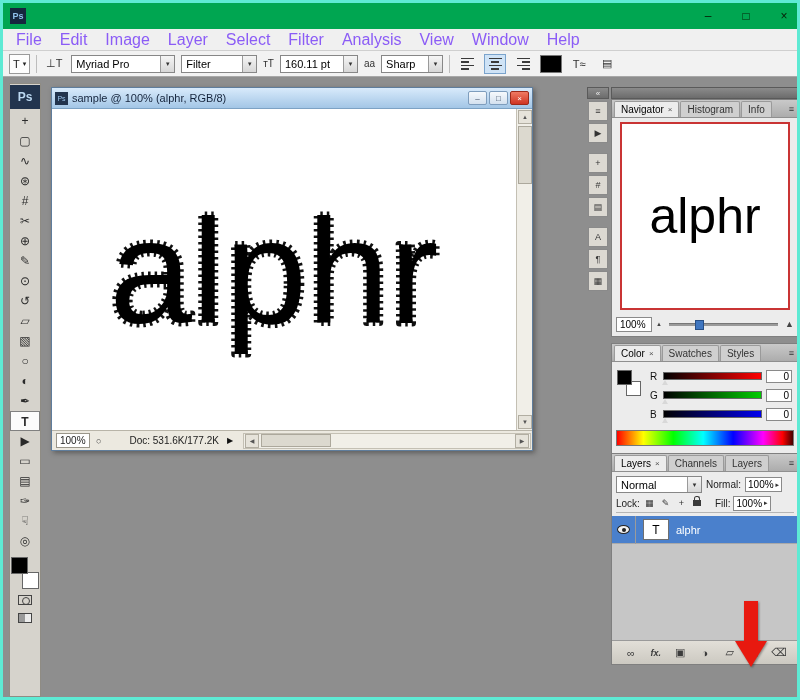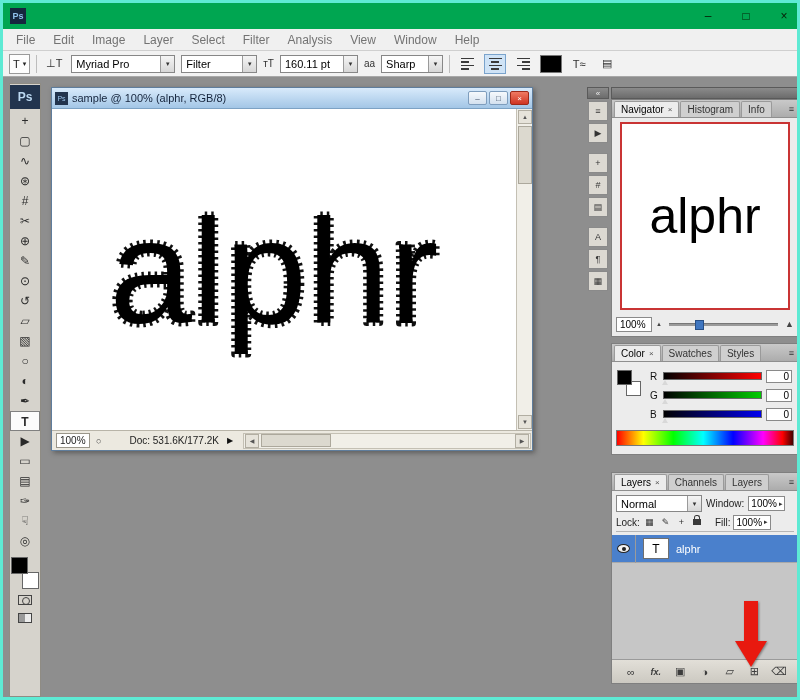--- a/index.html
+++ b/index.html
@@ -8,21 +8,21 @@
 
 
 .titlebar{position:absolute;left:0;top:0;width:800px;height:26px;background:#00a651;display:flex;align-items:center;padding-left:7px}
 .tb-icon{width:16px;height:16px;background:#16263e;color:#8fc1ec;font-size:9px;font-weight:bold;display:flex;align-items:center;justify-content:center}
 .tb-title{font-size:12px;color:#061306;margin-left:7px}
 .tb-btns{margin-left:auto;display:flex;height:26px}
 .tb-btn{width:38px;height:26px;display:flex;align-items:center;justify-content:center;font-size:12px;color:#072007}
 
 
 .menubar{position:absolute;left:0;top:26px;width:800px;height:22px;background:#f0f0f0;border-bottom:1px solid #cfcfcf;display:flex;align-items:center;padding-left:4px}
-.menu-item{font-size:12px;color:#737373;padding:0 9px;line-height:22px}
+.menu-item{font-size:16px;color:#8b5cf6;padding:0 9px;line-height:22px}
 
 
 .optionsbar{position:absolute;left:0;top:48px;width:800px;height:26px;background:#f2f2f2;border-bottom:1px solid #a8a8a8;display:flex;align-items:center;gap:6px;padding:0 6px;font-size:11px;color:#222}
 .opt-box{height:20px;border:1px solid #9a9a9a;background:#fdfdfd;display:flex;align-items:center;padding:0 3px;gap:3px}
 .sep{width:1px;height:18px;background:#bdbdbd}
 .opt-icon{min-width:22px;height:20px;display:flex;align-items:center;justify-content:center;font-size:11px;color:#333}
 .combo{position:relative;height:18px;background:#fff;border:1px solid #878787;display:flex;align-items:center;font-size:11px;padding:0 17px 0 4px;color:#000;white-space:nowrap}
 .combo-dd{position:absolute;right:0;top:0;bottom:0;width:14px;background:linear-gradient(#f5f5f5,#d7d7d7);border-left:1px solid #9a9a9a;font-size:7px;display:flex;align-items:center;justify-content:center;color:#333}
 .w100{width:104px}.w76{width:76px}.w78{width:78px}.w60{width:62px}
 .opt-lbl{font-size:10px;color:#333}
@@ -368,40 +368,40 @@
     <div class="crow" style="top:64px">
       <span class="clabel">B</span>
       <span class="ctrack b">
           <i class="cmark"></i>
         </span>
       <span class="cval">0</span>
     </div>
     <div class="ramp"></div>
   </div>
 
-  <div class="panel" style="top:469px;height:212px">
+  <div class="panel" style="top:450px;height:212px">
     <div class="ptabs">
       <span class="ptab active">
           <span>Layers</span>
           <span class="x">×</span>
         </span>
       <span class="ptab">
           <span>Channels</span>
         </span>
       <span class="ptab">
           <span>Layers</span>
         </span>
       <span class="pmenu">≡</span>
     </div>
     <div class="lrow1">
       <div class="combo blend">
         <span>Normal</span>
         <span class="combo-dd">▾</span>
       </div>
-      <span class="llabel">Window:</span>
+      <span class="llabel">Normal:</span>
       <span class="spin">
         <span>100%</span>
         <span class="spin-a">▸</span>
       </span>
     </div>
     <div class="lrow2">
       <span class="llabel">Lock:</span>
       <span class="lockicon">▦</span>
       <span class="lockicon">✎</span>
       <span class="lockicon">+</span>

